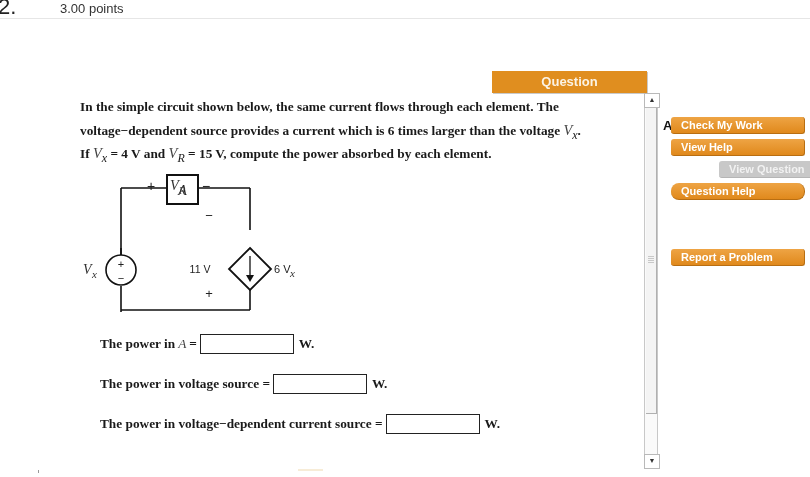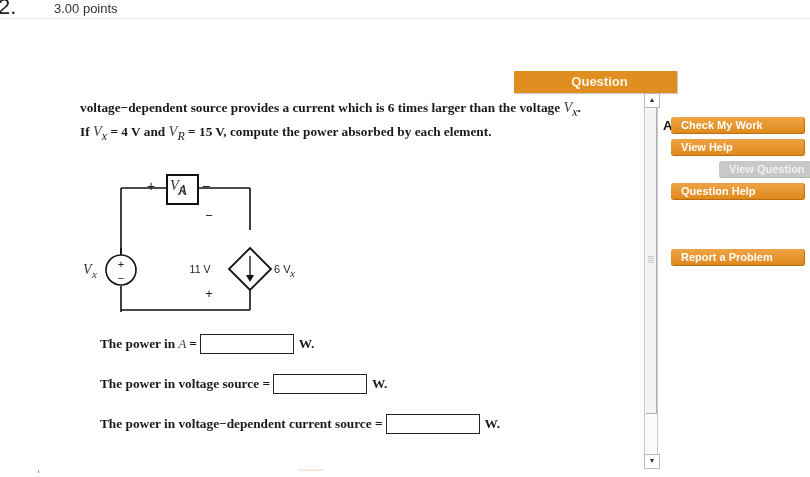--- a/index.html
+++ b/index.html
@@ -5,31 +5,30 @@
   html, body { margin:0; padding:0; }
   body {
     width:810px; height:477px; position:relative; overflow:hidden;
     background:#ffffff; font-family:"Liberation Sans", sans-serif; color:#222;
   }
   .qnum {
     position:absolute; left:-2px; top:-6px; font-size:22px; color:#222;
     font-family:"Liberation Sans", sans-serif;
   }
   .points {
-    position:absolute; left:54px; top:1px; font-size:13px; color:#333;
+    position:absolute; left:60px; top:1px; font-size:13px; color:#333;
   }
   .top-rule {
     position:absolute; left:0; top:18px; width:810px; height:1px; background:#e6e6e6;
   }
   .q-header {
-    position:absolute; left:514px; top:71px; width:155px; height:22px;
+    position:absolute; left:492px; top:71px; width:155px; height:22px;
     background:#e08e1f; color:#fbf3e4; font-weight:bold; font-size:13px;
     text-align:center; line-height:22px;
     box-shadow: 1px 1px 0 #c9c9c9;
-    padding-left: 8px;
   }
   .problem {
     position:absolute; left:80px; top:96px; width:570px;
     font-family:"Liberation Serif", serif; font-weight:bold; font-size:13.3px;
     color:#1a1a1a; line-height:22.5px;
   }
   .problem .var { font-style:italic; font-weight:normal; color:#444; font-size:14.5px; }
   .problem .sub { font-style:italic; font-weight:normal; font-size:12px; position:relative; top:4px; }
 
   .circuit { position:absolute; left:78px; top:172px; width:240px; height:140px; }
@@ -84,20 +83,21 @@
 </head>
 <body>
 
 <div class="qnum">2.</div>
 <div class="points">3.00 points</div>
 <div class="top-rule"></div>
 
 <div class="q-header">Question</div>
 
 <div class="problem">
+  <div>In the simple circuit shown below, the same current flows through each element. The</div>
   <div>
     <span>voltage−dependent source provides a current which is 6 times larger than the voltage</span>
     <span class="var">V</span><span class="sub">x</span><span>.</span>
   </div>
   <div>
     <span>If</span>
     <span class="var">V</span><span class="sub">x</span>
     <span>= 4 V  and</span>
     <span class="var">V</span><span class="sub">R</span>
     <span>= 15 V, compute the power absorbed by each element.</span>
@@ -169,17 +169,17 @@
   <div class="scroll-thumb">
     <div class="thumb-grip"></div>
   </div>
   <div class="scroll-down">▼</div>
 </div>
 
 <div class="assist-title">Assistance</div>
 <div class="assist-btn" style="top:117px;">Check My Work</div>
 <div class="assist-btn" style="top:139px;">View Help</div>
 <div class="assist-btn disabled" style="top:161px;">View Question</div>
-<div class="assist-btn" style="top:183px;">Question Help</div>
+<div class="assist-btn" style="top:183px;border-radius:8px;">Question Help</div>
 <div class="assist-btn" style="top:205px;margin-top:44px;">Report a Problem</div>
 
 <div class="bottom-mark"></div>
 <div class="bottom-tick"></div>
 
 </body></html>

